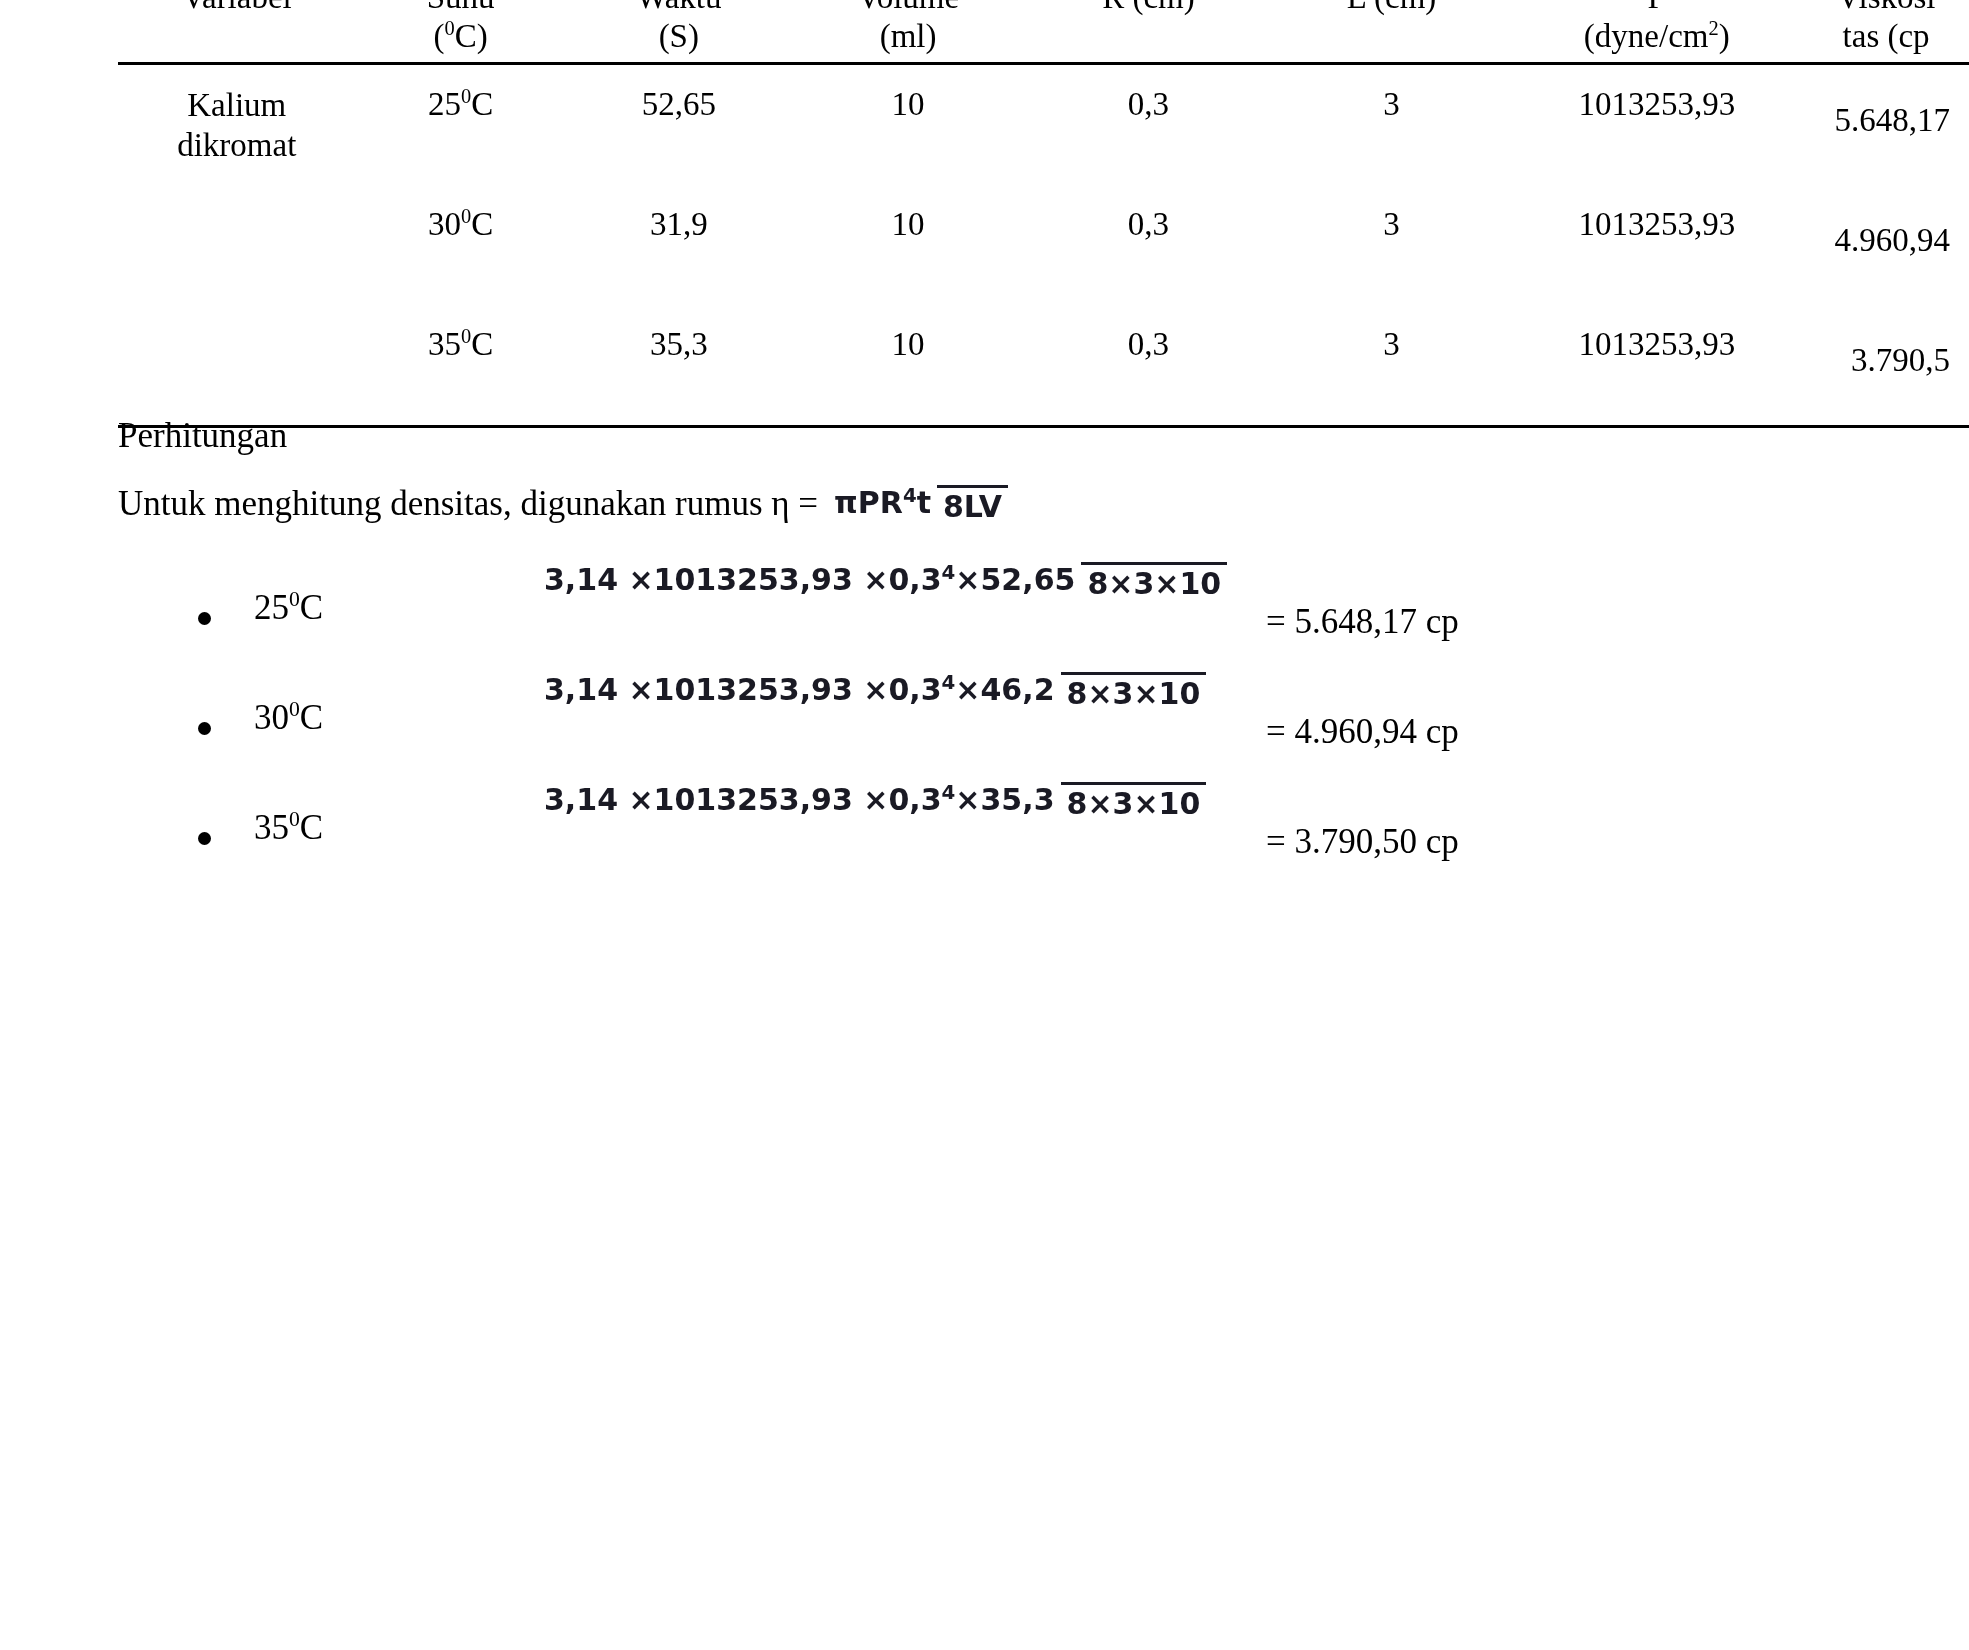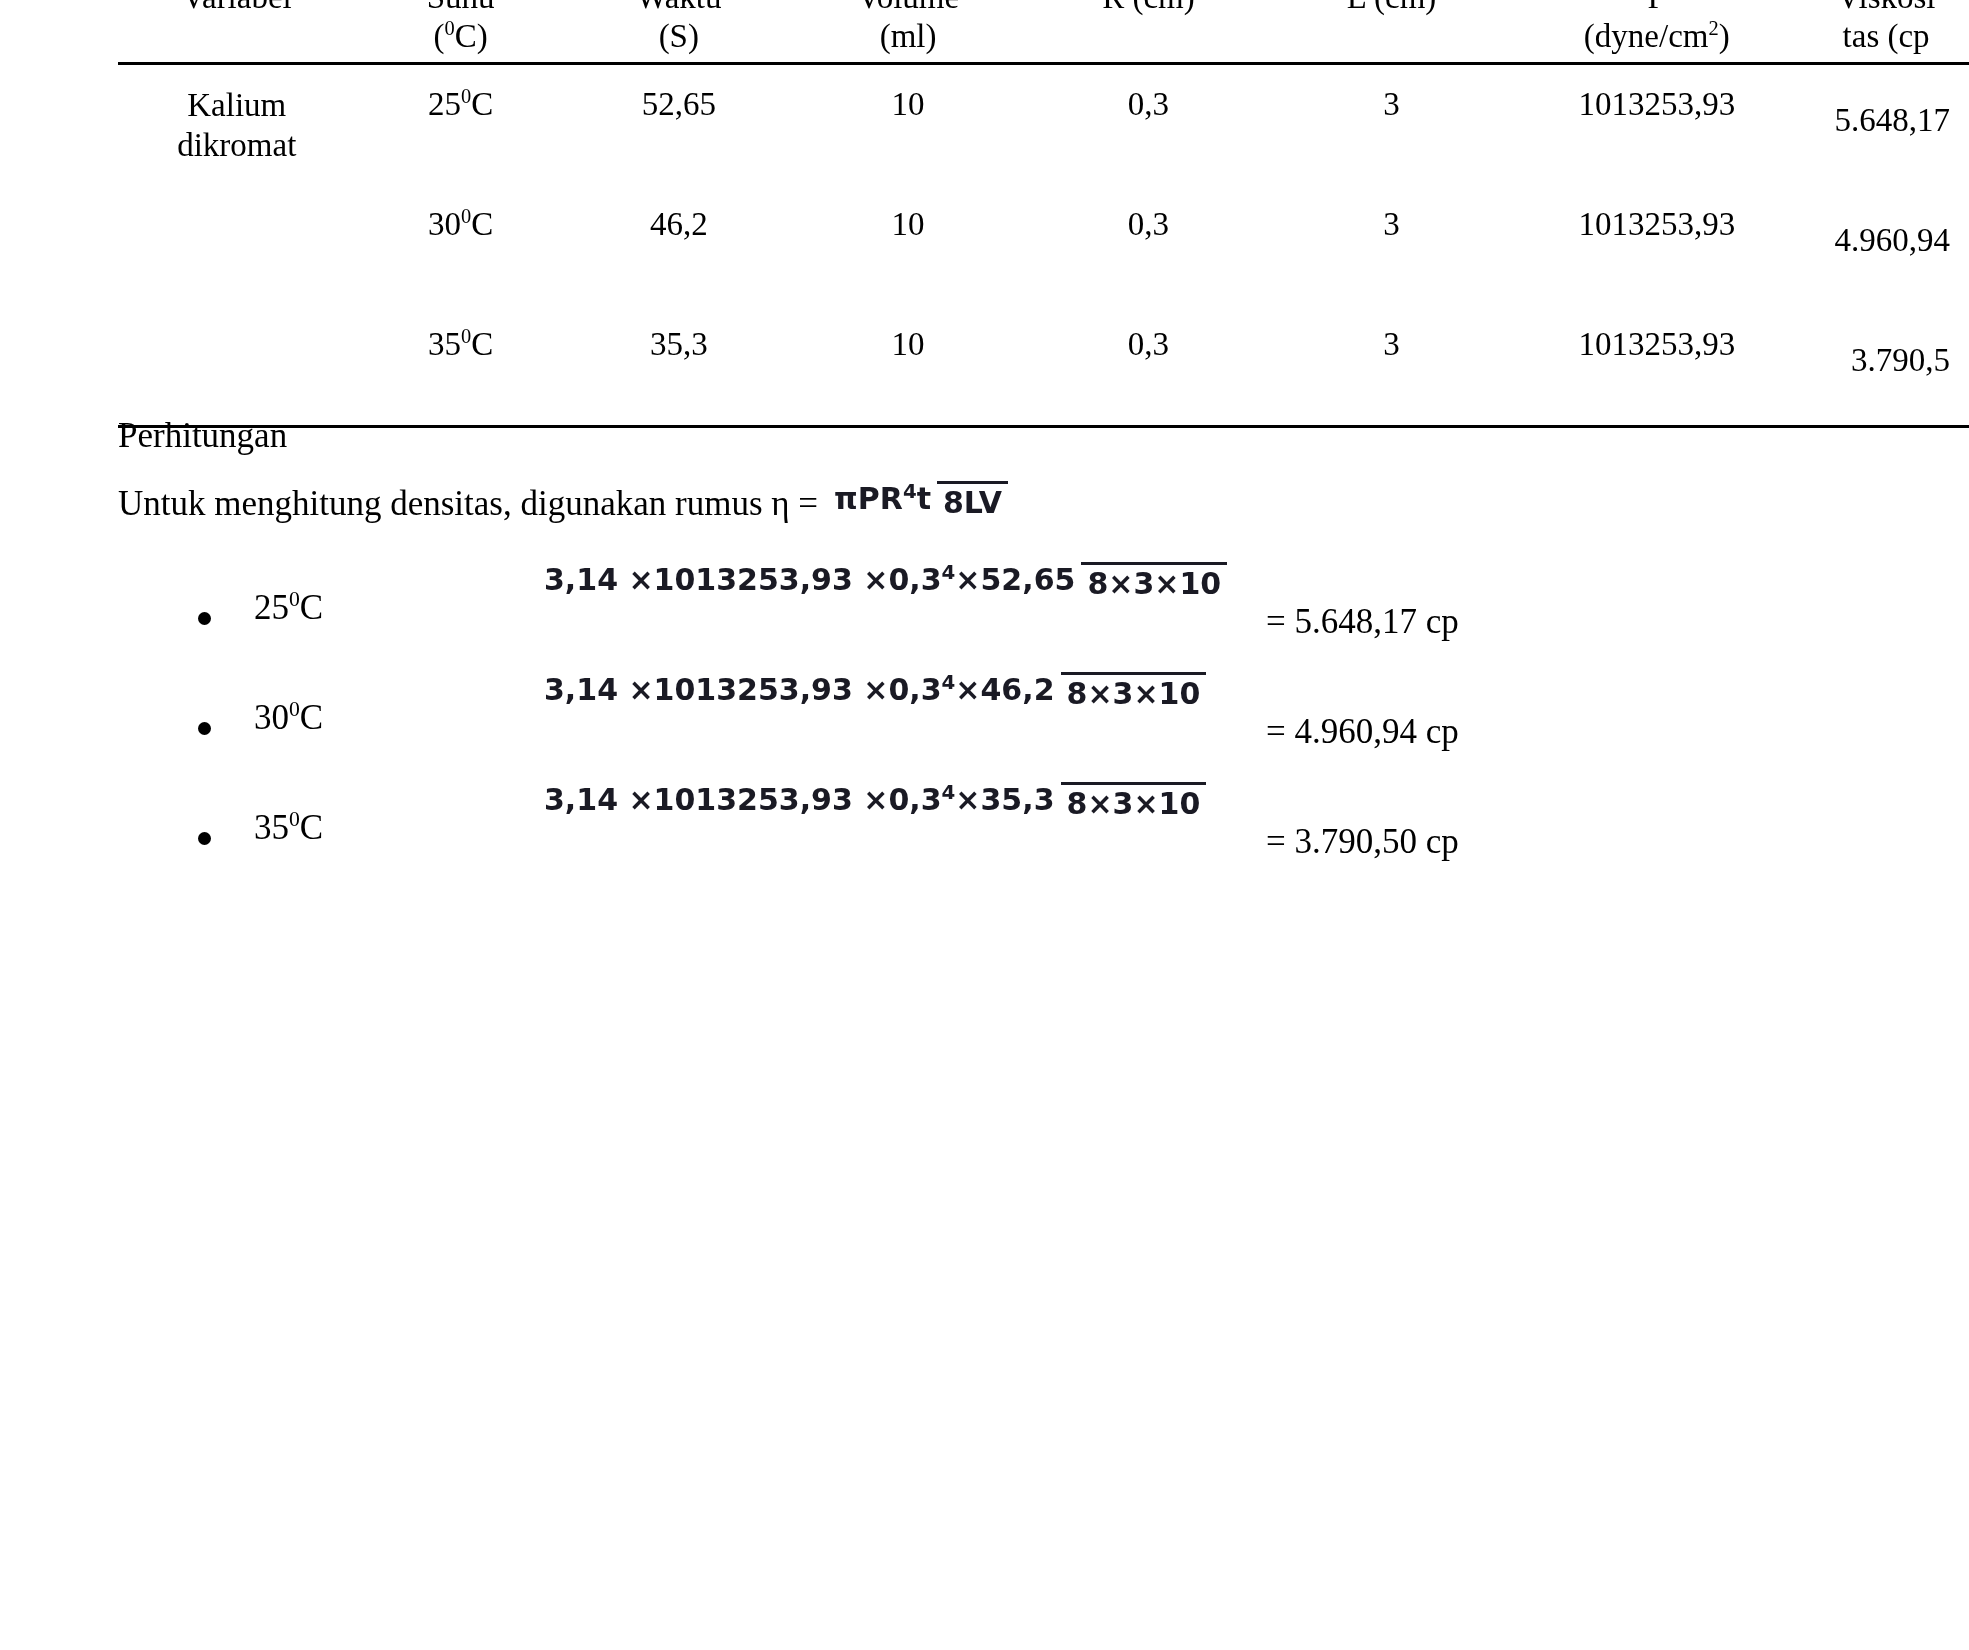--- a/index.html
+++ b/index.html
@@ -81,21 +81,21 @@
   }
 
   
   .para {
     position: absolute;
     font-size: 35px;
     line-height: 1.2;
     white-space: nowrap;
   }
   #perhitungan-heading { left: 118px; top: 415px; }
-  #rumus-line { left: 118px; top: 483px; display: flex; align-items: flex-start; }
+  #rumus-line { left: 118px; top: 483px; display: flex; align-items: flex-end; }
   #rumus-text { }
 
   
   .frac {
     display: inline-flex;
     flex-direction: row;
     align-items: center;
     font-family: "DejaVu Sans", "Liberation Sans", sans-serif;
     font-weight: bold;
     color: #1a1a24;
@@ -228,21 +228,21 @@
         <td>1013253,93</td>
         <td>
             <span class="cell-wrap-narrow">5.648,17</span>
           </td>
       </tr>
       <tr>
         <td>
           <span class="variabel-cell"></span>
         </td>
         <td><span>30</span><sup>0</sup><span>C</span></td>
-        <td>46,2</td>
+        <td>31,9</td>
         <td>10</td>
         <td>0,3</td>
         <td>3</td>
         <td>1013253,93</td>
         <td>
             <span class="cell-wrap-narrow">4.960,94</span>
           </td>
       </tr>
       <tr>
         <td>

